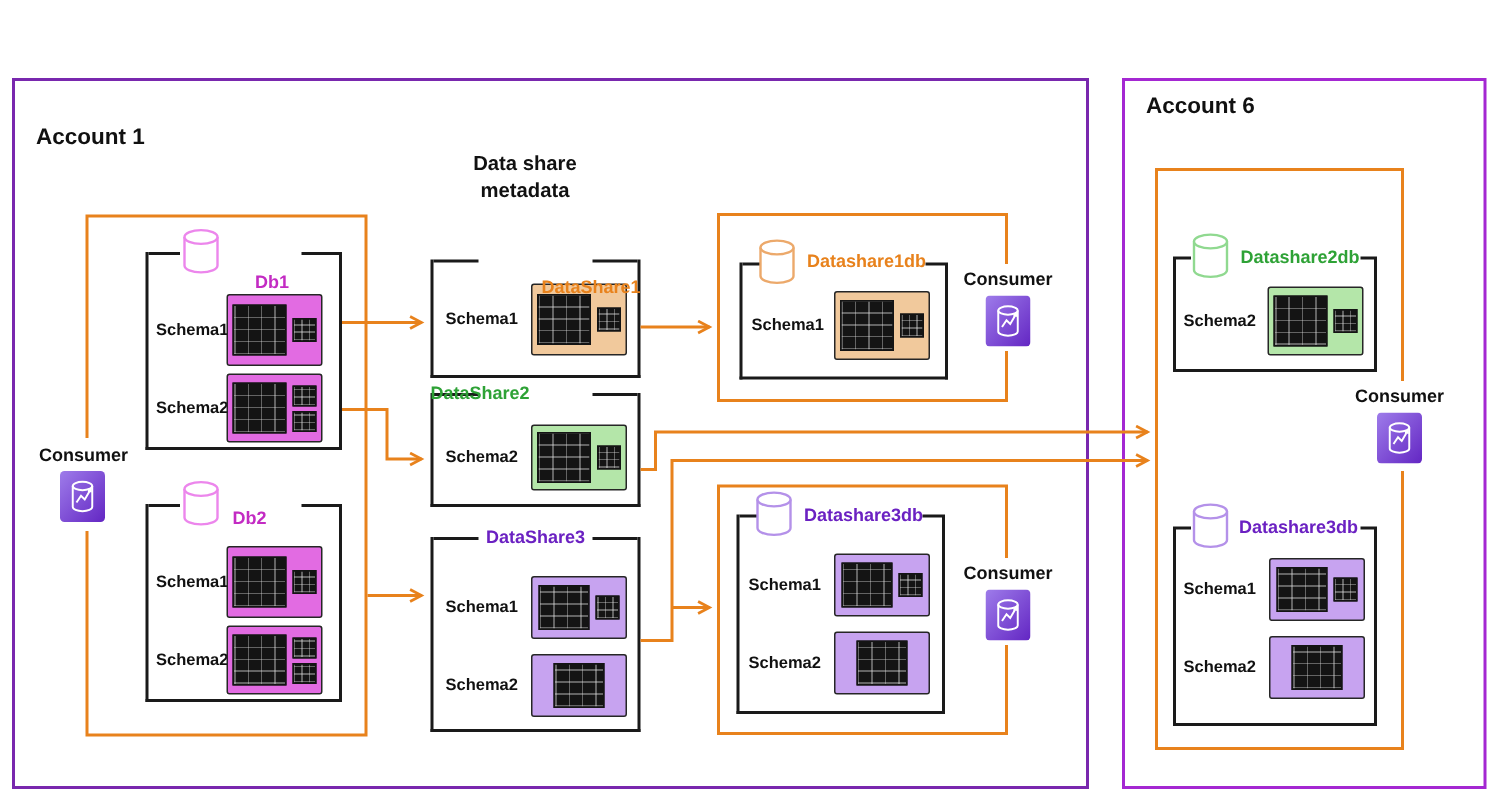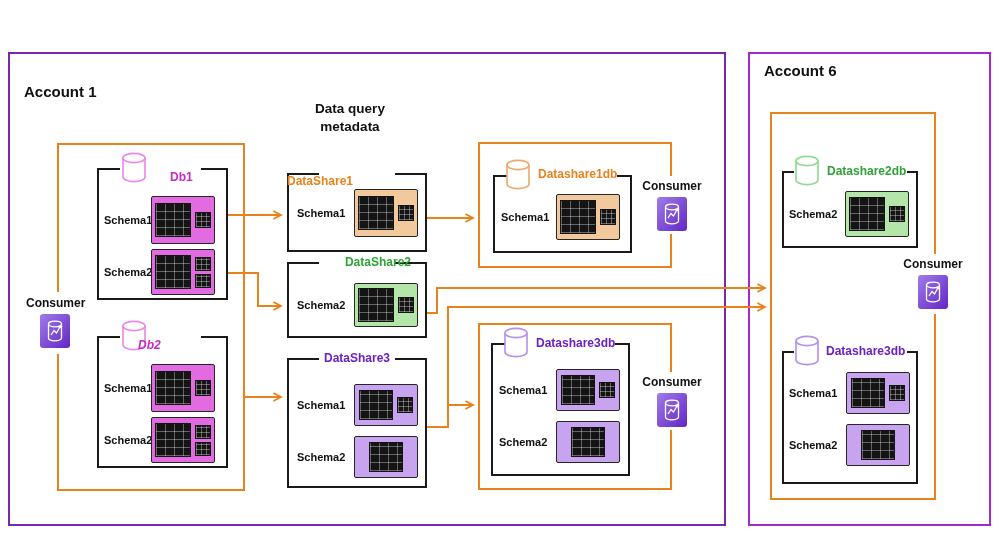--- a/index.html
+++ b/index.html
@@ -62,42 +62,42 @@
 </svg>
 
 <div class="stage">
 
 
   <div class="acct" style="left:8px; top:52px; width:718px; height:474px;"></div>
   <div class="acct acct2" style="left:748px; top:52px; width:243px; height:474px;"></div>
   <div class="acct-label" style="left:24px; top:62px;margin-top:21px;">Account 1</div>
   <div class="acct-label" style="left:764px; top:62px;">Account 6</div>
 
-  <div class="heading" style="left:295px; top:100px; width:110px;">Data query metadata</div>
+  <div class="heading" style="left:295px; top:100px; width:110px;">Data share metadata</div>
 
   <div class="obox" style="left:57px; top:143px; width:188px; height:348px;"></div>
   <div class="patch" style="left:26px; top:292px; width:58px; height:62px;"></div>
   <div class="nodelabel" style="left:26px; top:296px; width:58px;">Consumer</div>
   <svg class="node-icon" style="left:40px; top:314px;" width="30" height="34" viewBox="0 0 30 34">
     <rect width="30" height="34" rx="3" fill="url(#rsgrad)"></rect>
     <ellipse cx="15" cy="10" rx="6.5" ry="2.8" fill="none" stroke="#fff" stroke-width="1.3"></ellipse>
     <path d="M8.5,10 V24 a6.5,2.8 0 0 0 13,0 V10" fill="none" stroke="#fff" stroke-width="1.3"></path>
     <polyline points="11,21 14,16.5 16.5,19 19.5,13.8" fill="none" stroke="#fff" stroke-width="1.3"></polyline>
     <rect x="18.6" y="11.6" width="2.6" height="2.6" fill="#fff"></rect>
   </svg>
 
   <div class="bbox" style="left:97px; top:168px; width:131px; height:132px;">
     <i class="ts" style="left:0; width:21px;"></i>
       <i class="ts" style="right:0; width:25px;"></i>
   </div>
   <svg class="cyl c-pink" style="left:121px; top:152px; color:#EC86EC;" width="26" height="32" viewBox="0 0 26 32">
     <path d="M2,6 V25 a11,4.6 0 0 0 22,0 V6" fill="#fff" stroke="currentColor" stroke-width="1.6"></path>
     <ellipse cx="13" cy="6" rx="11" ry="4.6" fill="#fff" stroke="currentColor" stroke-width="1.6"></ellipse>
   </svg>
-  <div class="box-name c-pink" style="left:155px; top:170px;padding-left:15px;">Db1</div>
+  <div class="box-name c-pink" style="left:155px; top:181px;padding-left:15px;">Db1</div>
   <div class="schema-label" style="left:104px; top:213px;">Schema1</div>
   <div class="blk blk-pink" style="left:151px; top:196px; width:64px; height:48px;">
     <span class="grid g-lg"></span>
       <span class="grid fine g-sm"></span>
   </div>
   <div class="schema-label" style="left:104px; top:265px;">Schema2</div>
   <div class="blk blk-pink" style="left:151px; top:249px; width:64px; height:46px;">
     <span class="grid g-lg"></span>
     <span class="col">
         <span class="grid fine g-s2"></span>
@@ -106,51 +106,51 @@
   </div>
 
   <div class="bbox" style="left:97px; top:336px; width:131px; height:132px;">
     <i class="ts" style="left:0; width:21px;"></i>
       <i class="ts" style="right:0; width:25px;"></i>
   </div>
   <svg class="cyl" style="left:121px; top:320px; color:#EC86EC;" width="26" height="32" viewBox="0 0 26 32">
     <path d="M2,6 V25 a11,4.6 0 0 0 22,0 V6" fill="#fff" stroke="currentColor" stroke-width="1.6"></path>
     <ellipse cx="13" cy="6" rx="11" ry="4.6" fill="#fff" stroke="currentColor" stroke-width="1.6"></ellipse>
   </svg>
-  <div class="box-name c-pink" style="left:138px; top:338px;font-style:italic;">Db2</div>
+  <div class="box-name c-pink" style="left:155px; top:338px;">Db2</div>
   <div class="schema-label" style="left:104px; top:381px;">Schema1</div>
   <div class="blk blk-pink" style="left:151px; top:364px; width:64px; height:48px;">
     <span class="grid g-lg"></span>
       <span class="grid fine g-sm"></span>
   </div>
   <div class="schema-label" style="left:104px; top:433px;">Schema2</div>
   <div class="blk blk-pink" style="left:151px; top:417px; width:64px; height:46px;">
     <span class="grid g-lg"></span>
     <span class="col">
         <span class="grid fine g-s2"></span>
         <span class="grid fine g-s2"></span>
       </span>
   </div>
 
   <div class="bbox" style="left:287px; top:173px; width:140px; height:79px;">
     <i class="ts" style="left:0; width:30px;"></i>
       <i class="ts" style="right:0; width:30px;"></i>
   </div>
-  <div class="box-name c-orange" style="left:287px; top:174px; width:140px; text-align:left;">DataShare1</div>
+  <div class="box-name c-orange" style="left:287px; top:184px; width:140px; text-align:right;">DataShare1</div>
   <div class="schema-label" style="left:297px; top:206px;">Schema1</div>
   <div class="blk blk-tan" style="left:354px; top:189px; width:64px; height:48px;">
     <span class="grid g-lg"></span>
       <span class="grid fine g-sm"></span>
   </div>
 
   <div class="bbox" style="left:287px; top:262px; width:140px; height:76px;">
     <i class="ts" style="left:0; width:30px;"></i>
       <i class="ts" style="right:0; width:30px;"></i>
   </div>
-  <div class="box-name c-green" style="left:271px; top:255px; width:140px; text-align:right;">DataShare2</div>
+  <div class="box-name c-green" style="left:287px; top:255px; width:140px; text-align:left;">DataShare2</div>
   <div class="schema-label" style="left:297px; top:298px;">Schema2</div>
   <div class="blk blk-green" style="left:354px; top:283px; width:64px; height:44px;">
     <span class="grid g-lg"></span>
       <span class="grid fine g-sm"></span>
   </div>
 
   <div class="bbox" style="left:287px; top:358px; width:140px; height:130px;">
     <i class="ts" style="left:0; width:30px;"></i>
       <i class="ts" style="right:0; width:30px;"></i>
   </div>

